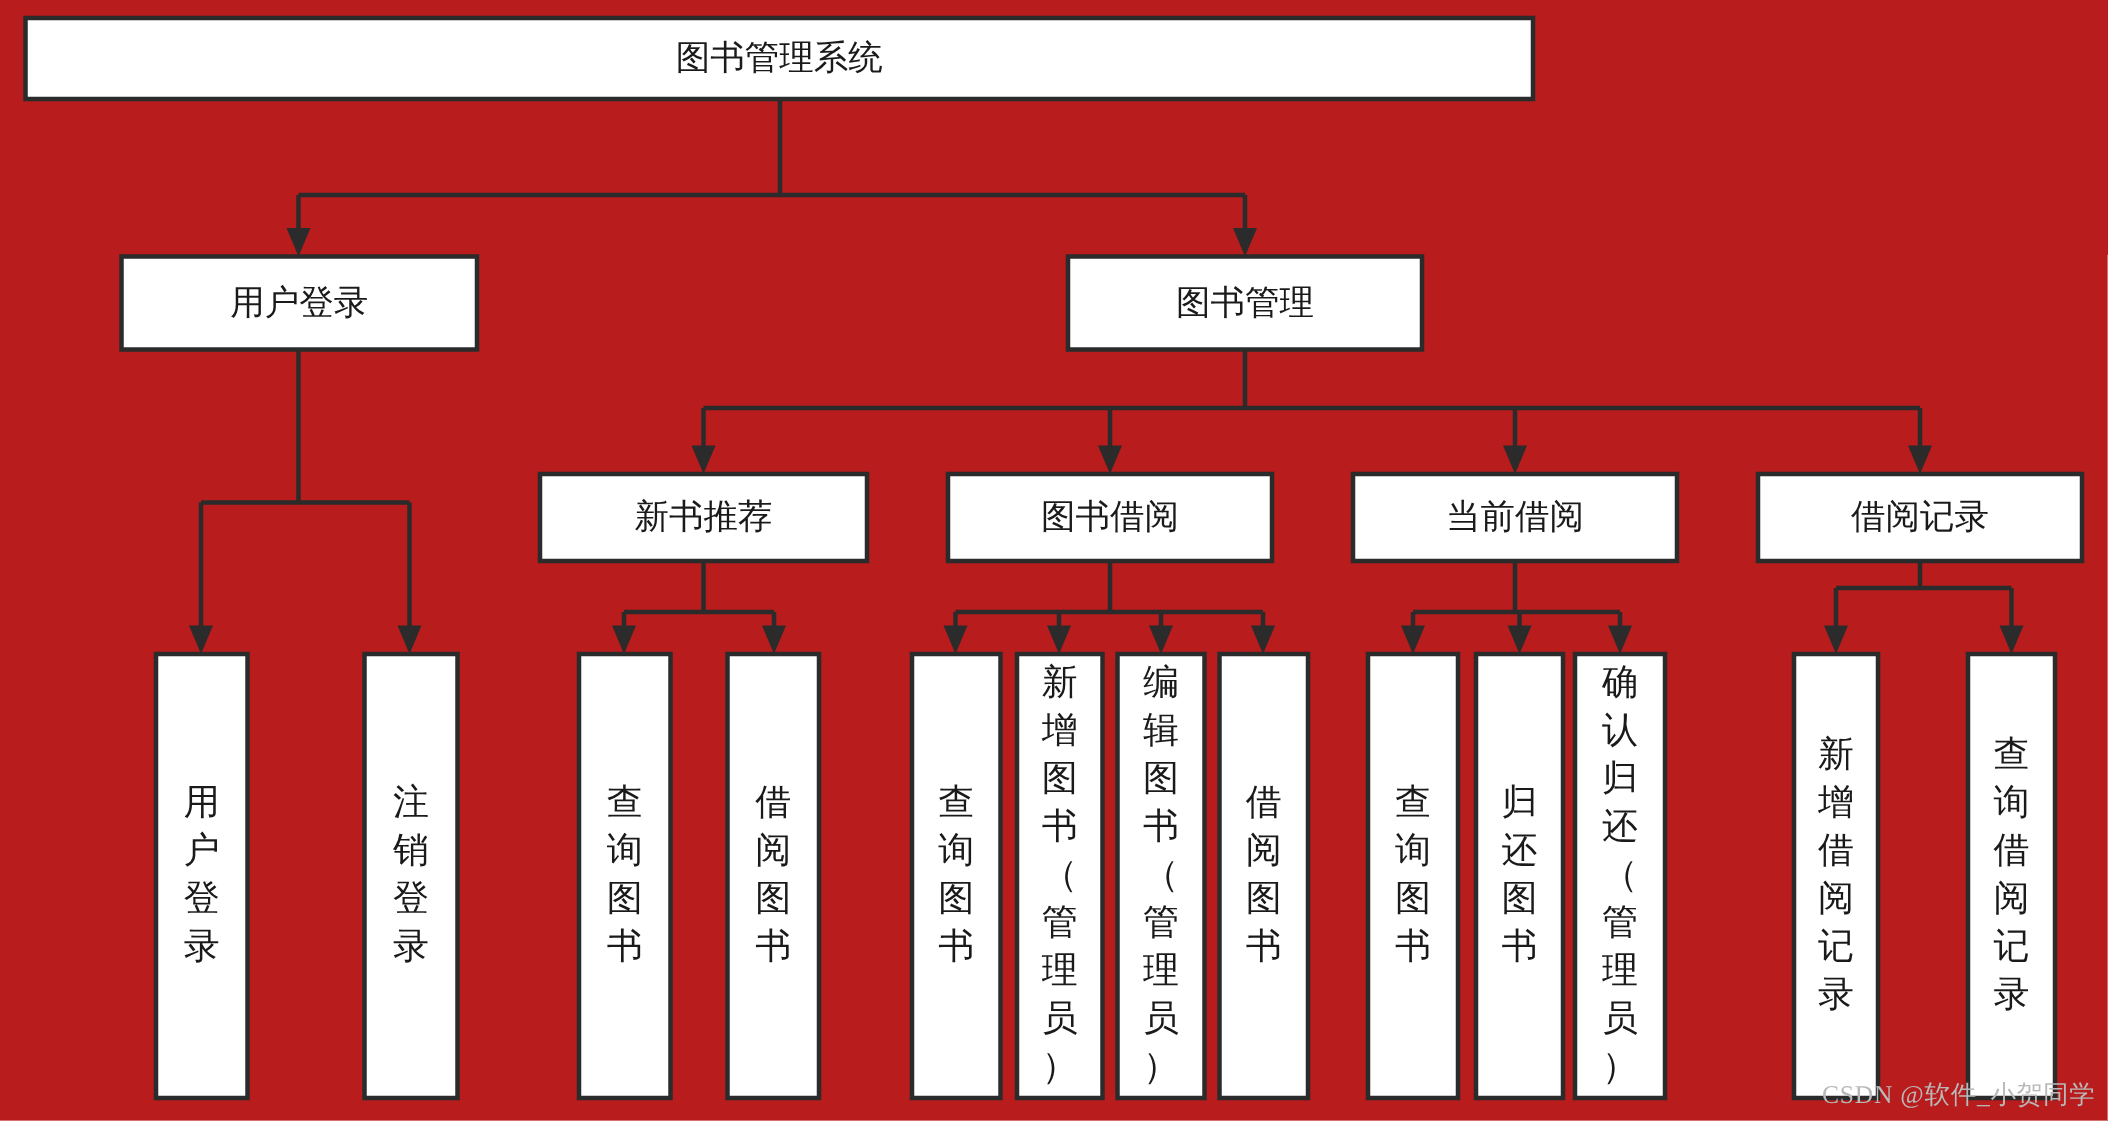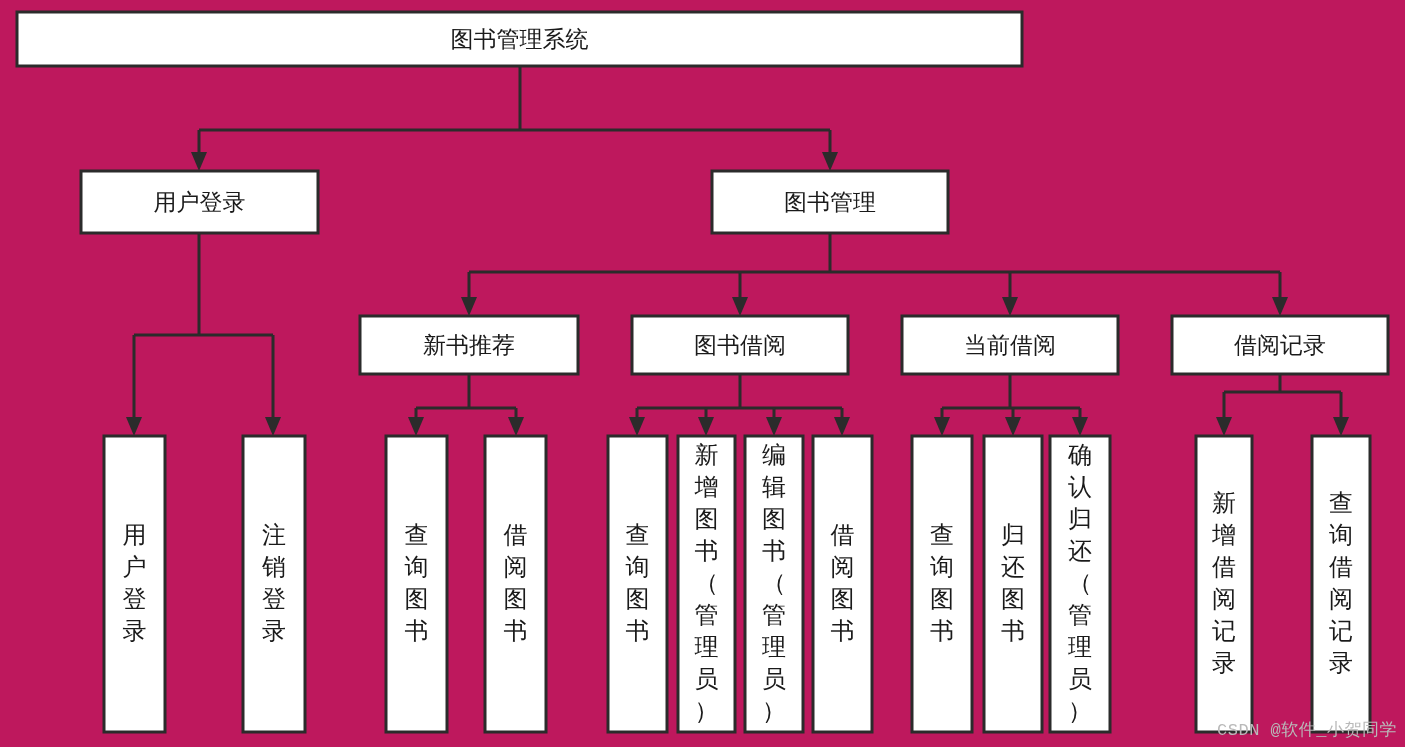--- a/index.html
+++ b/index.html
@@ -11,21 +11,21 @@
   body {
     font-family: "DejaVu Sans", "Liberation Sans", sans-serif;
     width: 1405px;
     height: 747px;
     overflow: hidden;
   }
   #diagram-root {
     position: relative;
     width: 1405px;
     height: 747px;
-    background: #be185d;
+    background: #b91c1c;
   }
   svg.tree-canvas {
     position: absolute;
     left: 0;
     top: 0;
     width: 1405px;
     height: 747px;
     display: block;
   }
   .node-box {
@@ -52,21 +52,21 @@
     stroke-linecap: butt;
   }
   .arrow-head {
     fill: #2b2b2b;
     stroke: none;
   }
   .watermark-text {
     position: absolute;
     right: 8px;
     bottom: 6px;
-    font-family: Liberation Mono, monospace;
+    font-family: Liberation Serif, serif;
     font-size: 17px;
     color: #b9b9b9;
     white-space: nowrap;
     letter-spacing: 0.5px;
     user-select: none;
   }
 </style>
 </head>
 <body>
 

